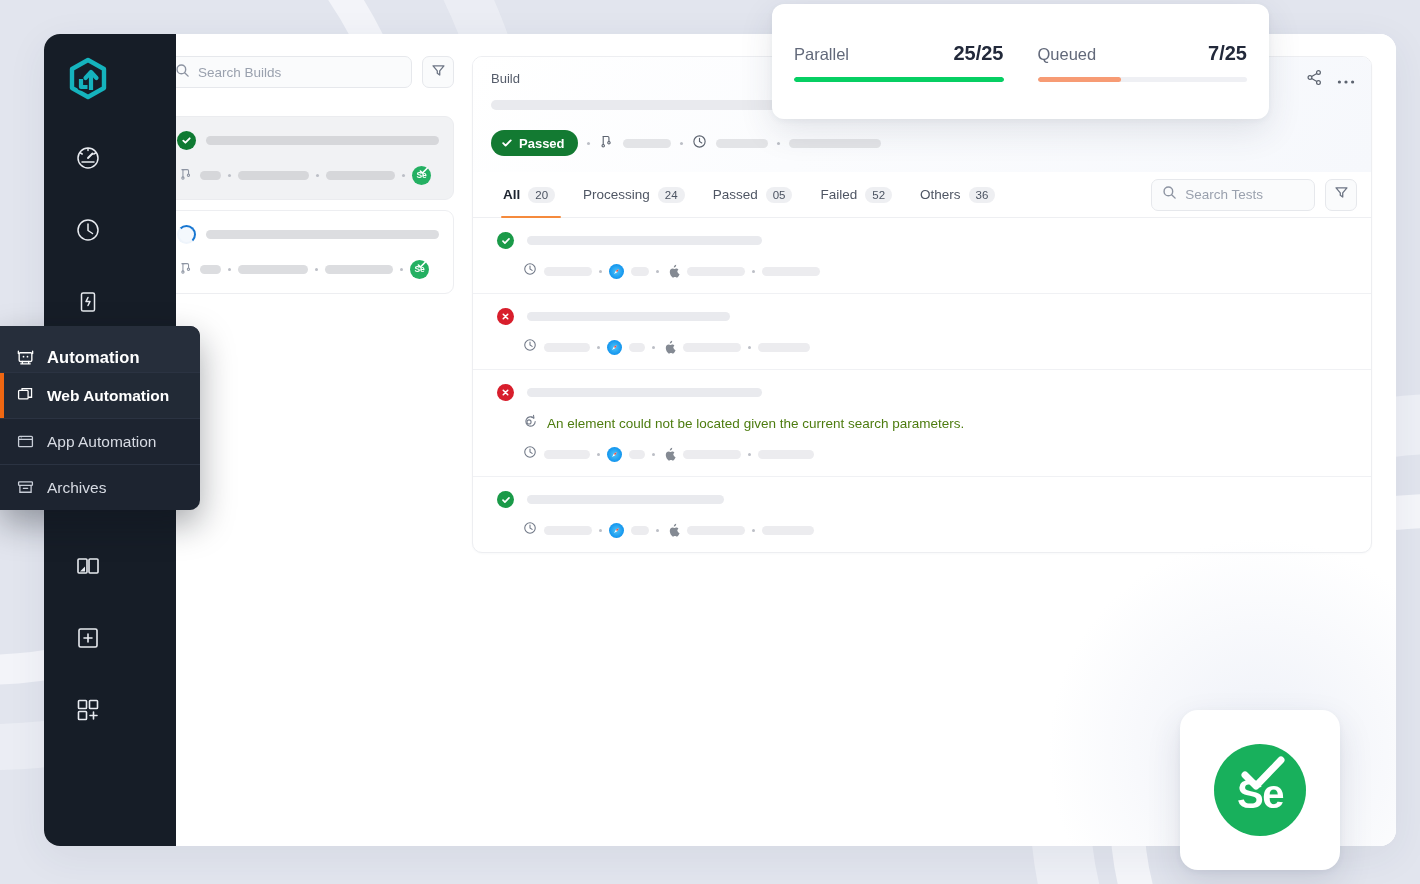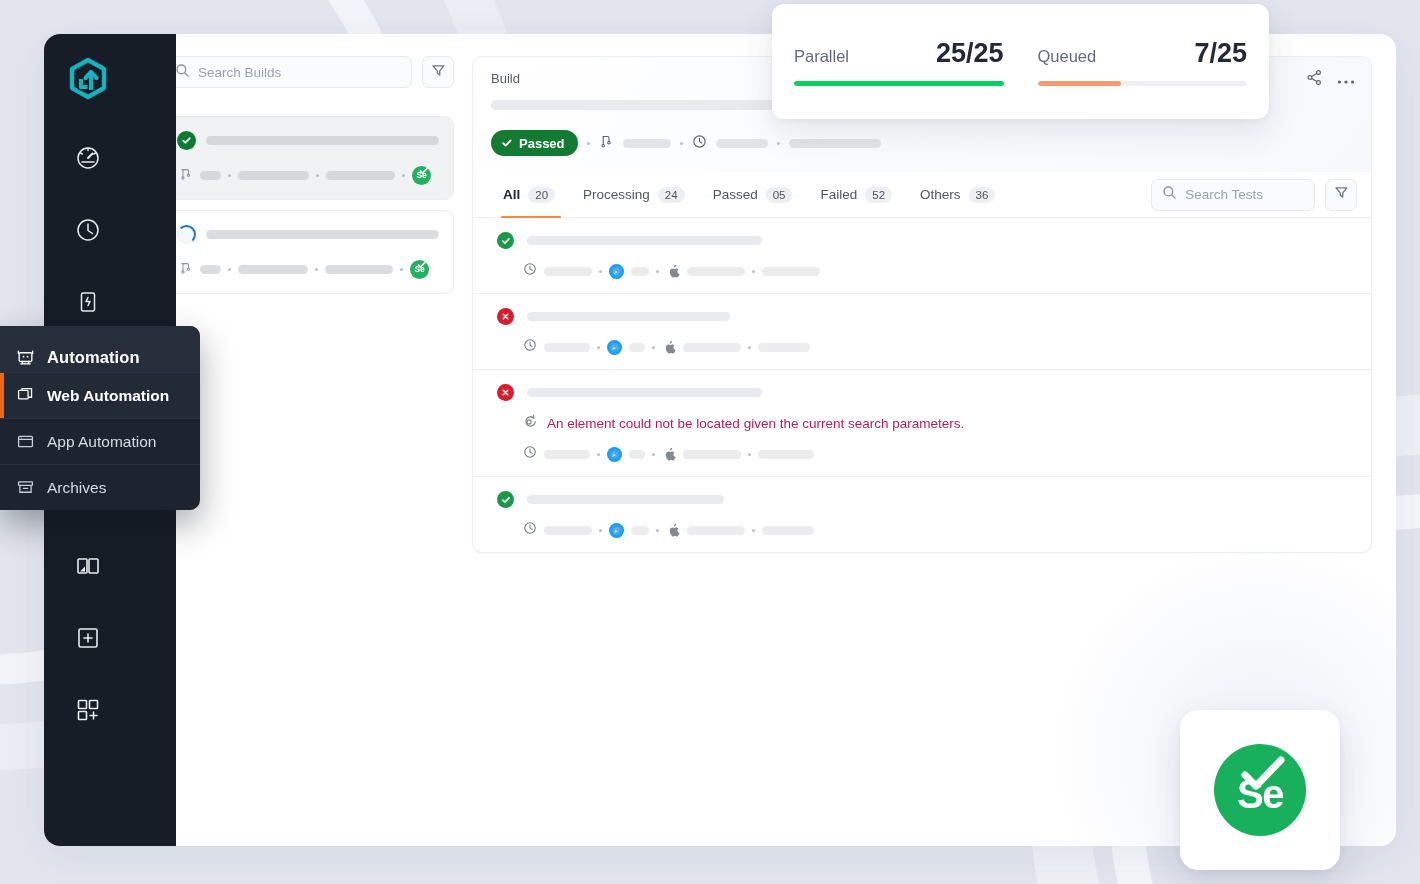--- a/index.html
+++ b/index.html
@@ -255,21 +255,21 @@
     border-radius: 9px; padding: 2px 7px;
     font-size: 11.5px; font-weight: normal;
   }
   .tabs-spacer { flex: 1; }
   .tests-search { width: 195px; }
 
   .test-row { padding: 14px 18px 13px 24px; border-bottom: 1px solid #f0f1f4; }
   .test-row:last-child { border-bottom: none; }
   .tr-top { display:flex; align-items:center; gap: 13px; }
   .tr-err { display:flex; align-items:center; gap: 9px; margin-top: 13px; padding-left: 26px;
-            font-size: 13.5px; color: #be185d; }
+            font-size: 13.5px; color: #4d7c0f; }
   .tr-meta { display:flex; align-items:center; gap: 7px; margin-top: 13px; padding-left: 26px; }
   .status-dot { width: 17px; height:17px; border-radius:50%; flex:none; display:flex; align-items:center; justify-content:center; }
   .status-dot.pass { background:#1a9a48; }
   .status-dot.fail { background:#d81e2c; }
 
   
   .safari {
     width: 15px; height: 15px; border-radius: 50%; flex:none;
     background: radial-gradient(circle at 50% 50%, #4fc3f7 0%, #1a9bf0 60%, #0a84dd 100%);
     display:flex; align-items:center; justify-content:center;
@@ -285,21 +285,21 @@
     border-radius: 12px;
     box-shadow: 0 12px 34px rgba(46,56,86,.12), 0 2px 6px rgba(46,56,86,.05);
     display: flex; align-items: center;
     padding: 0 22px;
     gap: 34px;
     z-index: 40;
   }
   .stat { flex: 1; }
   .stat-top { display:flex; align-items: baseline; justify-content: space-between; margin-bottom: 12px; }
   .stat-label { font-size: 16.5px; color: #62697a; }
-  .stat-value { font-size: 27px; font-weight: bold; color: #22293a; }
+  .stat-value { font-size: 20px; font-weight: bold; color: #22293a; }
   .stat-track { height: 5px; border-radius: 3px; background: #eff0f4; overflow: hidden; }
   .stat-fill { height: 100%; border-radius: 3px; }
 
   
   .se-card {
     position: absolute;
     left: 1180px; top: 710px;
     width: 160px; height: 160px;
     background: #fff;
     border-radius: 18px;

